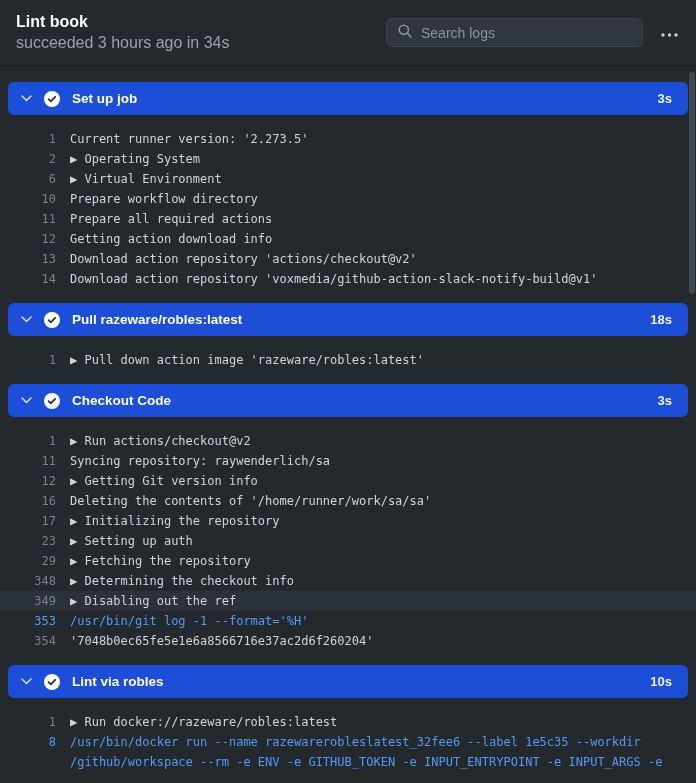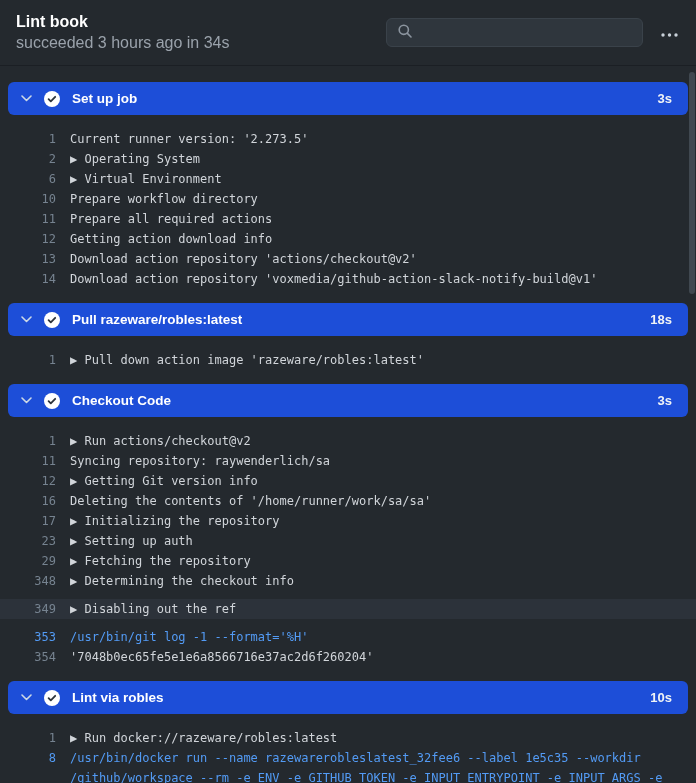--- a/index.html
+++ b/index.html
@@ -95,21 +95,21 @@
   }
   .log-line .txt {
     flex: 1;
     padding-left: 14px;
     white-space: pre-wrap;
     word-break: break-word;
   }
   .log-line.command .num, .log-line.command .txt { color: #539bf5; }
   .log-line.highlighted {
     background: #2c323a;
-    margin: 8px -8px;
+    margin: 0 -8px;
     padding: 0 8px;
   }
 
   
   .scrollbar-thumb {
     position: absolute;
     right: 1px;
     top: 72px;
     width: 6px;
     height: 222px;
@@ -129,20 +129,21 @@
       <div class="job-subtitle">succeeded 3 hours ago in 34s</div>
     </div>
     <div class="header-right">
       <div class="search-box">
         <span>
           <svg width="16" height="16" viewBox="0 0 16 16" fill="none">
             <circle cx="6.8" cy="6.8" r="4.6" stroke="#8b949e" stroke-width="1.6"></circle>
             <line x1="10.4" y1="10.4" x2="14" y2="14" stroke="#8b949e" stroke-width="1.6" stroke-linecap="round"></line>
           </svg>
         </span>
+        <input class="search-input" type="text" placeholder="Search logs" style="">
       </div>
       <button class="kebab-btn">
         <span>
           <svg width="17" height="4" viewBox="0 0 17 4">
             <circle cx="2" cy="2" r="1.7" fill="#c9d1d9"></circle>
             <circle cx="8.5" cy="2" r="1.7" fill="#c9d1d9"></circle>
             <circle cx="15" cy="2" r="1.7" fill="#c9d1d9"></circle>
           </svg>
         </span>
       </button>

